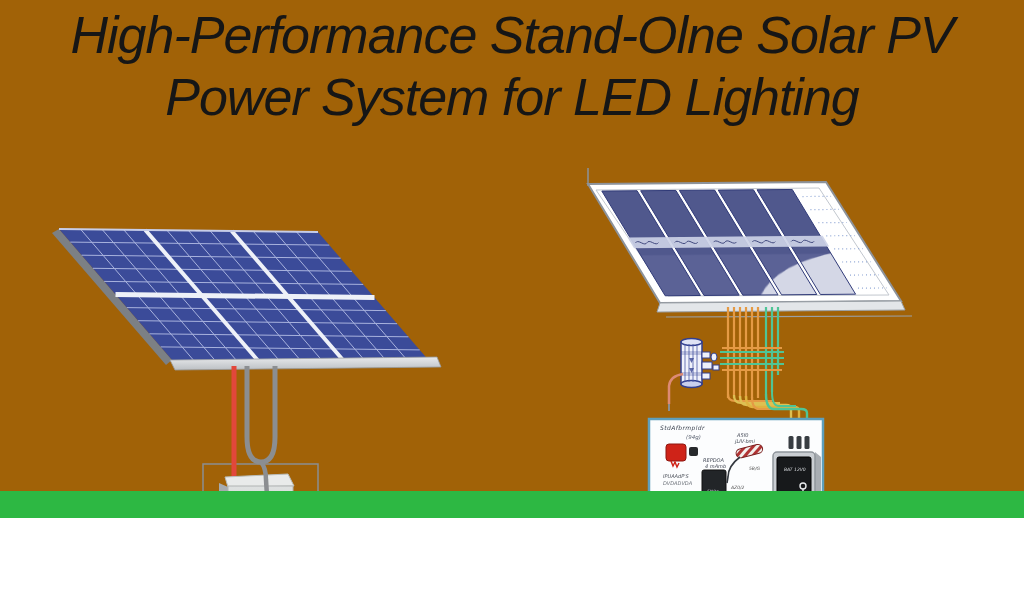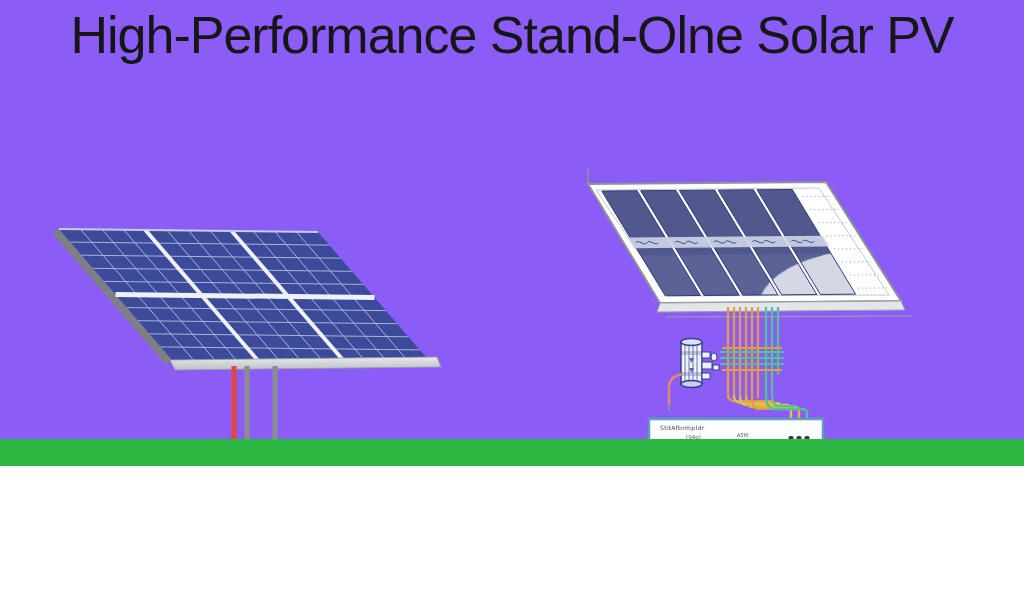--- a/index.html
+++ b/index.html
@@ -1,31 +1,32 @@
 <!DOCTYPE html>
 <html><head>
 <meta charset="utf-8">
 <style>
   html,body{margin:0;padding:0;background:#ffffff;}
-  .page{position:relative;width:1024px;height:466px;background:#8b5cf6;overflow:hidden;
-        font-family:"Liberation Sans",sans-serif;}
+  .page{position:relative;width:1024px;height:518px;background:#a16207;overflow:hidden;
+        font-family:"Liberation Sans",sans-serif;font-style:italic;}
   h1.title{position:absolute;top:4px;left:0;right:0;margin:0;text-align:center;
            font-weight:500;color:#161616;font-size:52px;line-height:62px;letter-spacing:-1px;}
   h1.title span{display:block;}
   .art{position:absolute;top:0;left:0;}
   .green-bar{position:absolute;left:0;bottom:0;width:1024px;height:27px;background:#2db843;}
   text{font-family:"DejaVu Sans",sans-serif;}
 </style>
 </head>
 <body>
 
 <div class="page">
 
   <h1 class="title">
     <span>High-Performance Stand-Olne Solar PV</span>
+    <span>Power System for LED Lighting</span>
   </h1>
 
   <svg class="art" width="1024" height="602" viewBox="0 0 1024 602">
     <defs>
       <linearGradient id="silver" x1="0" y1="0" x2="0" y2="1">
         <stop offset="0" stop-color="#e8eaec"></stop>
           <stop offset="1" stop-color="#bcc0c4"></stop>
       </linearGradient>
       <linearGradient id="boxface" x1="0" y1="0" x2="0" y2="1">
         <stop offset="0" stop-color="#dee1e0"></stop>

